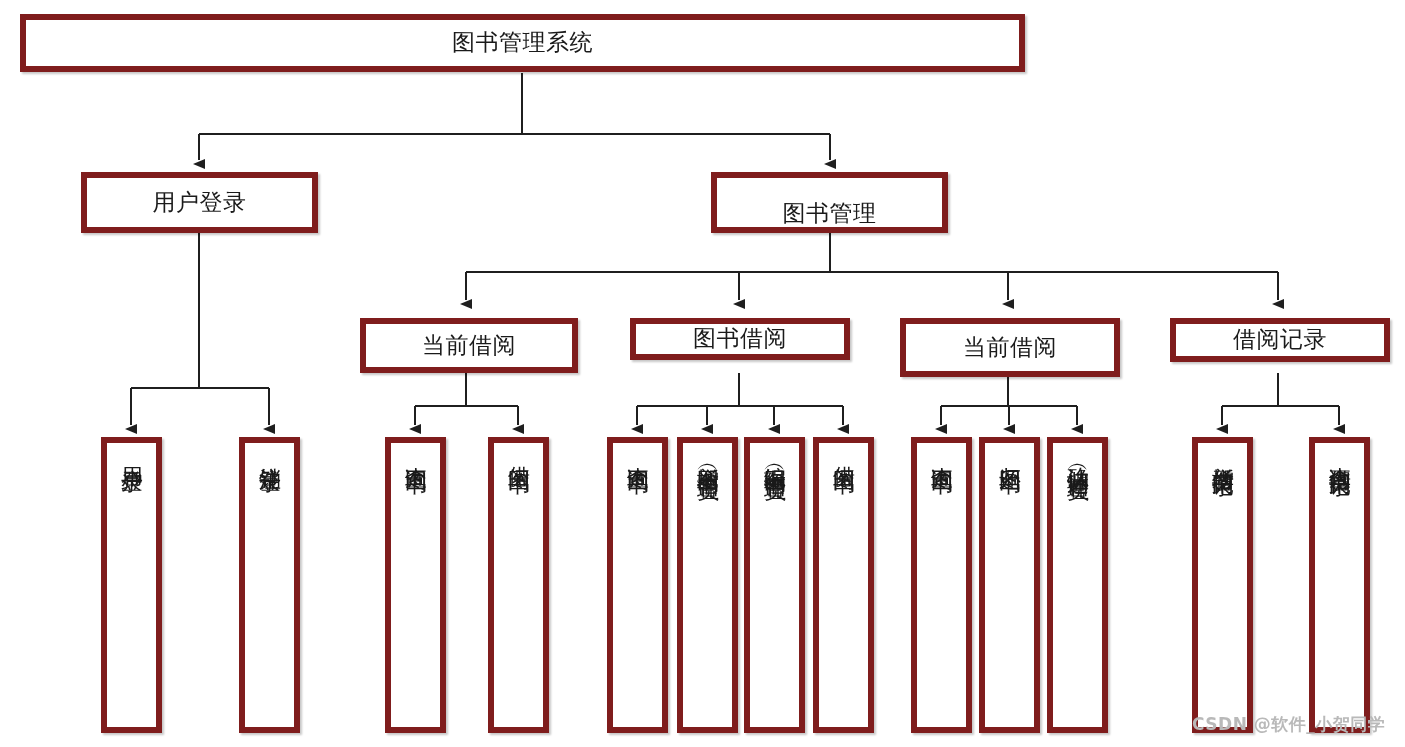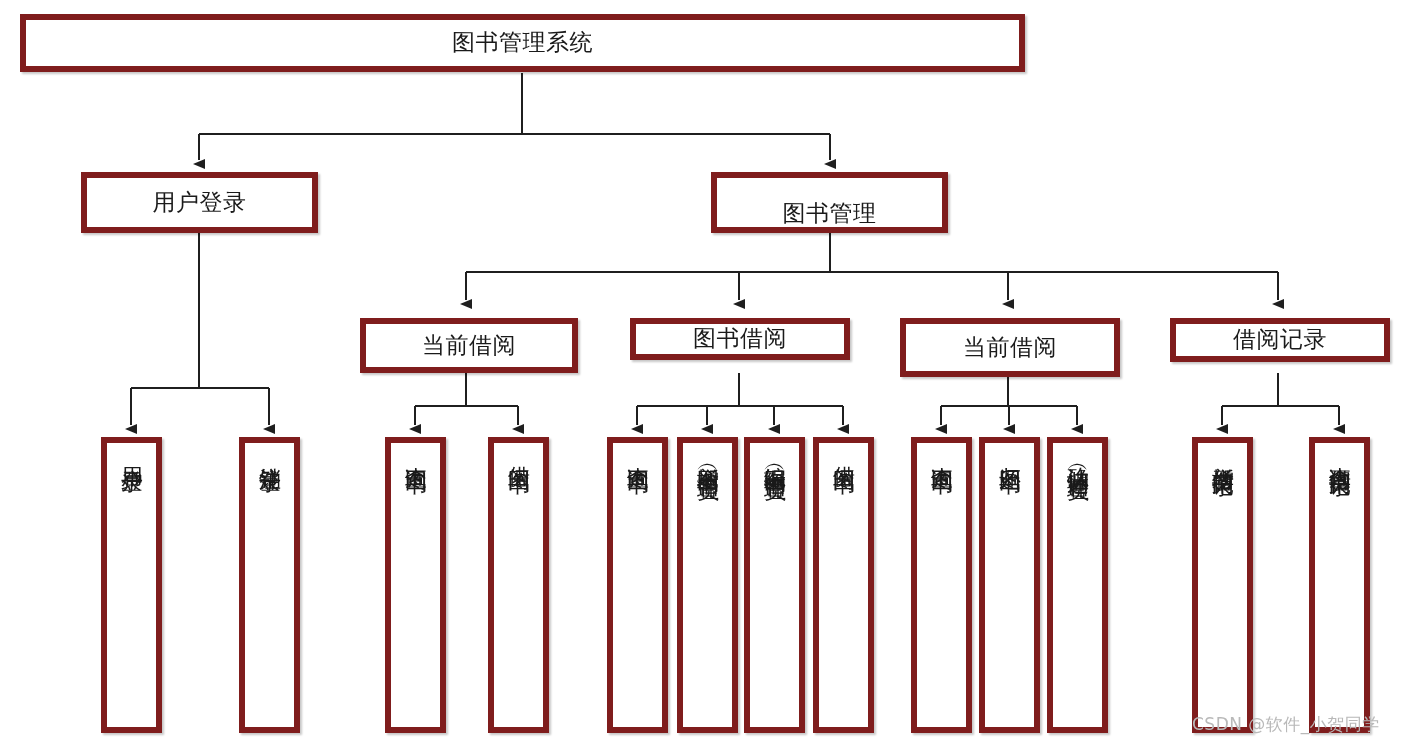--- a/index.html
+++ b/index.html
@@ -65,20 +65,21 @@
     letter-spacing: 2px;
     white-space: nowrap;
   }
   .watermark {
     position: absolute;
     font-size: 17px;
     color: #b9b9b9;
     letter-spacing: 0.5px;
     white-space: nowrap;
     user-select: none;
+    font-weight: bold;
   }
 </style>
 </head>
 <body>
 
 <div id="diagram-root">
 
   <svg id="edge-layer" viewBox="0 0 1405 747" width="1405" height="747" xmlns="http://www.w3.org/2000/svg">
     <defs>
       <marker id="arrowhead" markerWidth="10" markerHeight="12" refX="1" refY="6" orient="auto" markerUnits="userSpaceOnUse">

